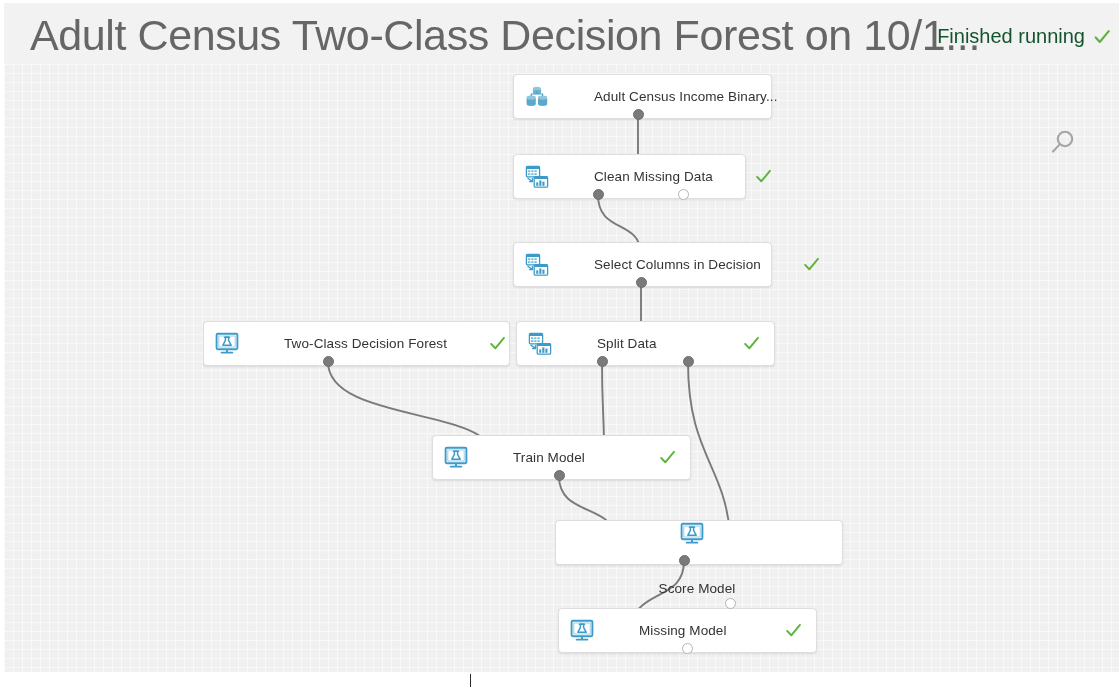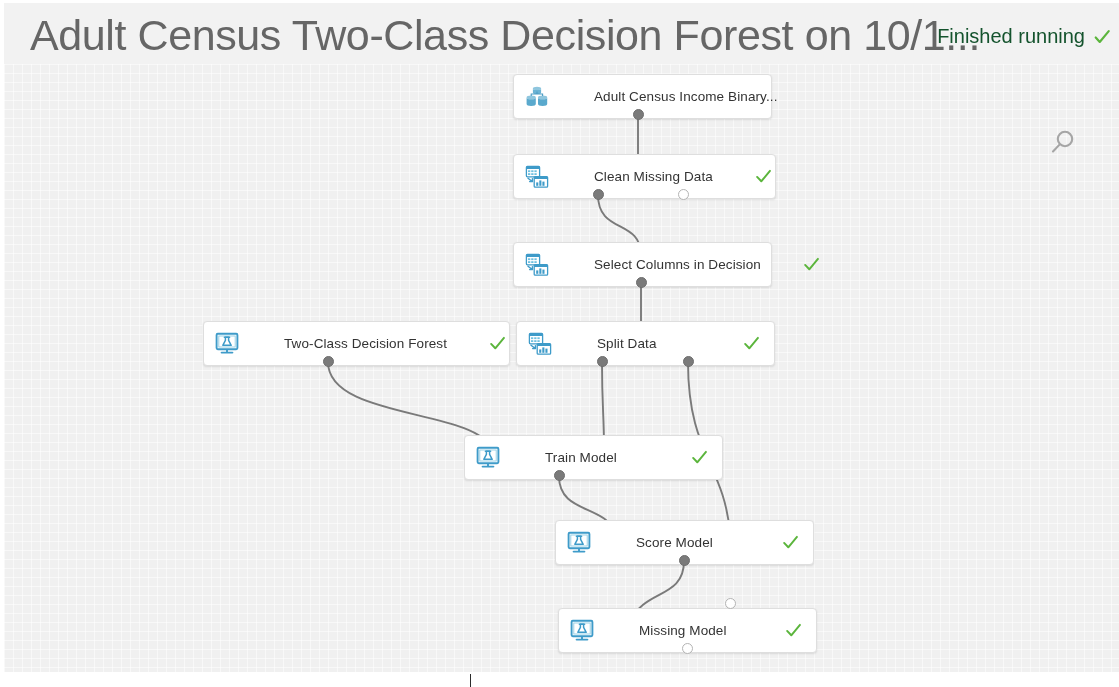--- a/index.html
+++ b/index.html
@@ -201,21 +201,21 @@
               <path d="M8.9 4.4 v4.0 a4.1 1.7 0 0 0 8.2 0 v-4.0 a4.1 1.7 0 0 1 -8.2 0 z" fill="#6ab3d4" stroke="none"></path>
               <ellipse cx="7.2" cy="13.4" rx="4.6" ry="1.9" fill="#8fc6de" stroke="none"></ellipse>
               <path d="M2.6 13.4 v6.6 a4.6 1.9 0 0 0 9.2 0 v-6.6 a4.6 1.9 0 0 1 -9.2 0 z" fill="#5aa9cd" stroke="none"></path>
               <ellipse cx="18.6" cy="13.4" rx="4.6" ry="1.9" fill="#8fc6de" stroke="none"></ellipse>
               <path d="M14 13.4 v6.6 a4.6 1.9 0 0 0 9.2 0 v-6.6 a4.6 1.9 0 0 1 -9.2 0 z" fill="#5aa9cd" stroke="none"></path>
               <path d="M13 7.4 v2.6 M13 10 H7.2 v2.0 M13 10 h5.6 v2.0" fill="none" stroke="#4a9cc4" stroke-width="1.1"></path>
             </g>
           </svg>
           <span class="node-label">Adult Census Income Binary...</span>
         </div>
-        <div class="node" style="left: 509px; top: 90px; width: 263px;">
+        <div class="node" style="left: 509px; top: 90px; width: 233px;">
           <svg viewBox="0 0 26 26" class="node-icon">
             <g>
               <rect x="2.4" y="2.4" width="13.2" height="10.4" rx="1" fill="#ffffff" stroke="#3e9bc9" stroke-width="1.3"></rect>
               <rect x="2.4" y="2.4" width="13.2" height="2.6" fill="#3e9bc9"></rect>
               <g fill="#6fc0e0">
                 <rect x="4.0" y="6.3" width="2.3" height="1.8"></rect>
                 <rect x="7.2" y="6.3" width="2.3" height="1.8"></rect>
                 <rect x="10.4" y="6.3" width="2.3" height="1.8"></rect>
                 <rect x="4.0" y="9.2" width="2.3" height="1.8"></rect>
                 <rect x="7.2" y="9.2" width="2.3" height="1.8"></rect>
@@ -301,37 +301,37 @@
                 <rect x="18.4" y="17.6" width="2.1" height="4.2"></rect>
               </g>
               <path d="M4.0 14.2 L8.4 17.6 M8.4 17.6 L8.4 14.8 M8.4 17.6 L5.6 17.6" fill="none" stroke="#3e9bc9" stroke-width="1.4" stroke-linecap="round" stroke-linejoin="round"></path>
             </g>
           </svg>
           <span class="node-label">Split Data</span>
           <svg viewBox="0 0 20 20" class="node-check">
             <path d="M2.5 10.5 L7.4 15.6 L17.6 3.4" fill="none" stroke="#5bb53c" stroke-width="2.3" stroke-linecap="round" stroke-linejoin="round"></path>
           </svg>
         </div>
-        <div class="node" style="left: 428px; top: 371px; width: 259px; margin-left: 32px;">
+        <div class="node" style="left: 428px; top: 371px; width: 259px;">
           <svg viewBox="0 0 26 26" class="node-icon">
             <g>
               <rect x="2.6" y="2.8" width="20.8" height="15.4" rx="1.2" fill="#ffffff" stroke="#3e9bc9" stroke-width="1.9"></rect>
               <rect x="4.8" y="5.0" width="16.4" height="11.0" fill="#ffffff" stroke="#8fccE4" stroke-width="0.9"></rect>
               <path d="M11.4 6.3 h3.2 v3.1 l2.6 4.9 h-8.4 l2.6 -4.9 z" fill="#ffffff" stroke="#3e9bc9" stroke-width="1.5" stroke-linejoin="round"></path>
               <line x1="10.4" y1="6.3" x2="15.6" y2="6.3" stroke="#3e9bc9" stroke-width="1.5" stroke-linecap="round"></line>
               <line x1="13" y1="18.2" x2="13" y2="21.0" stroke="#3e9bc9" stroke-width="1.9"></line>
               <line x1="7.6" y1="21.6" x2="18.4" y2="21.6" stroke="#3e9bc9" stroke-width="1.9" stroke-linecap="round"></line>
             </g>
           </svg>
           <span class="node-label">Train Model</span>
           <svg viewBox="0 0 20 20" class="node-check">
             <path d="M2.5 10.5 L7.4 15.6 L17.6 3.4" fill="none" stroke="#5bb53c" stroke-width="2.3" stroke-linecap="round" stroke-linejoin="round"></path>
           </svg>
         </div>
-        <div class="node" style="left: 551px; top: 456px; width: 259px;">
+        <div class="node" style="left: 551px; top: 456px; width: 288px; flex-direction: column;">
           <svg viewBox="0 0 26 26" class="node-icon">
             <g>
               <rect x="2.6" y="2.8" width="20.8" height="15.4" rx="1.2" fill="#ffffff" stroke="#3e9bc9" stroke-width="1.9"></rect>
               <rect x="4.8" y="5.0" width="16.4" height="11.0" fill="#ffffff" stroke="#8fccE4" stroke-width="0.9"></rect>
               <path d="M11.4 6.3 h3.2 v3.1 l2.6 4.9 h-8.4 l2.6 -4.9 z" fill="#ffffff" stroke="#3e9bc9" stroke-width="1.5" stroke-linejoin="round"></path>
               <line x1="10.4" y1="6.3" x2="15.6" y2="6.3" stroke="#3e9bc9" stroke-width="1.5" stroke-linecap="round"></line>
               <line x1="13" y1="18.2" x2="13" y2="21.0" stroke="#3e9bc9" stroke-width="1.9"></line>
               <line x1="7.6" y1="21.6" x2="18.4" y2="21.6" stroke="#3e9bc9" stroke-width="1.9" stroke-linecap="round"></line>
             </g>
           </svg>

